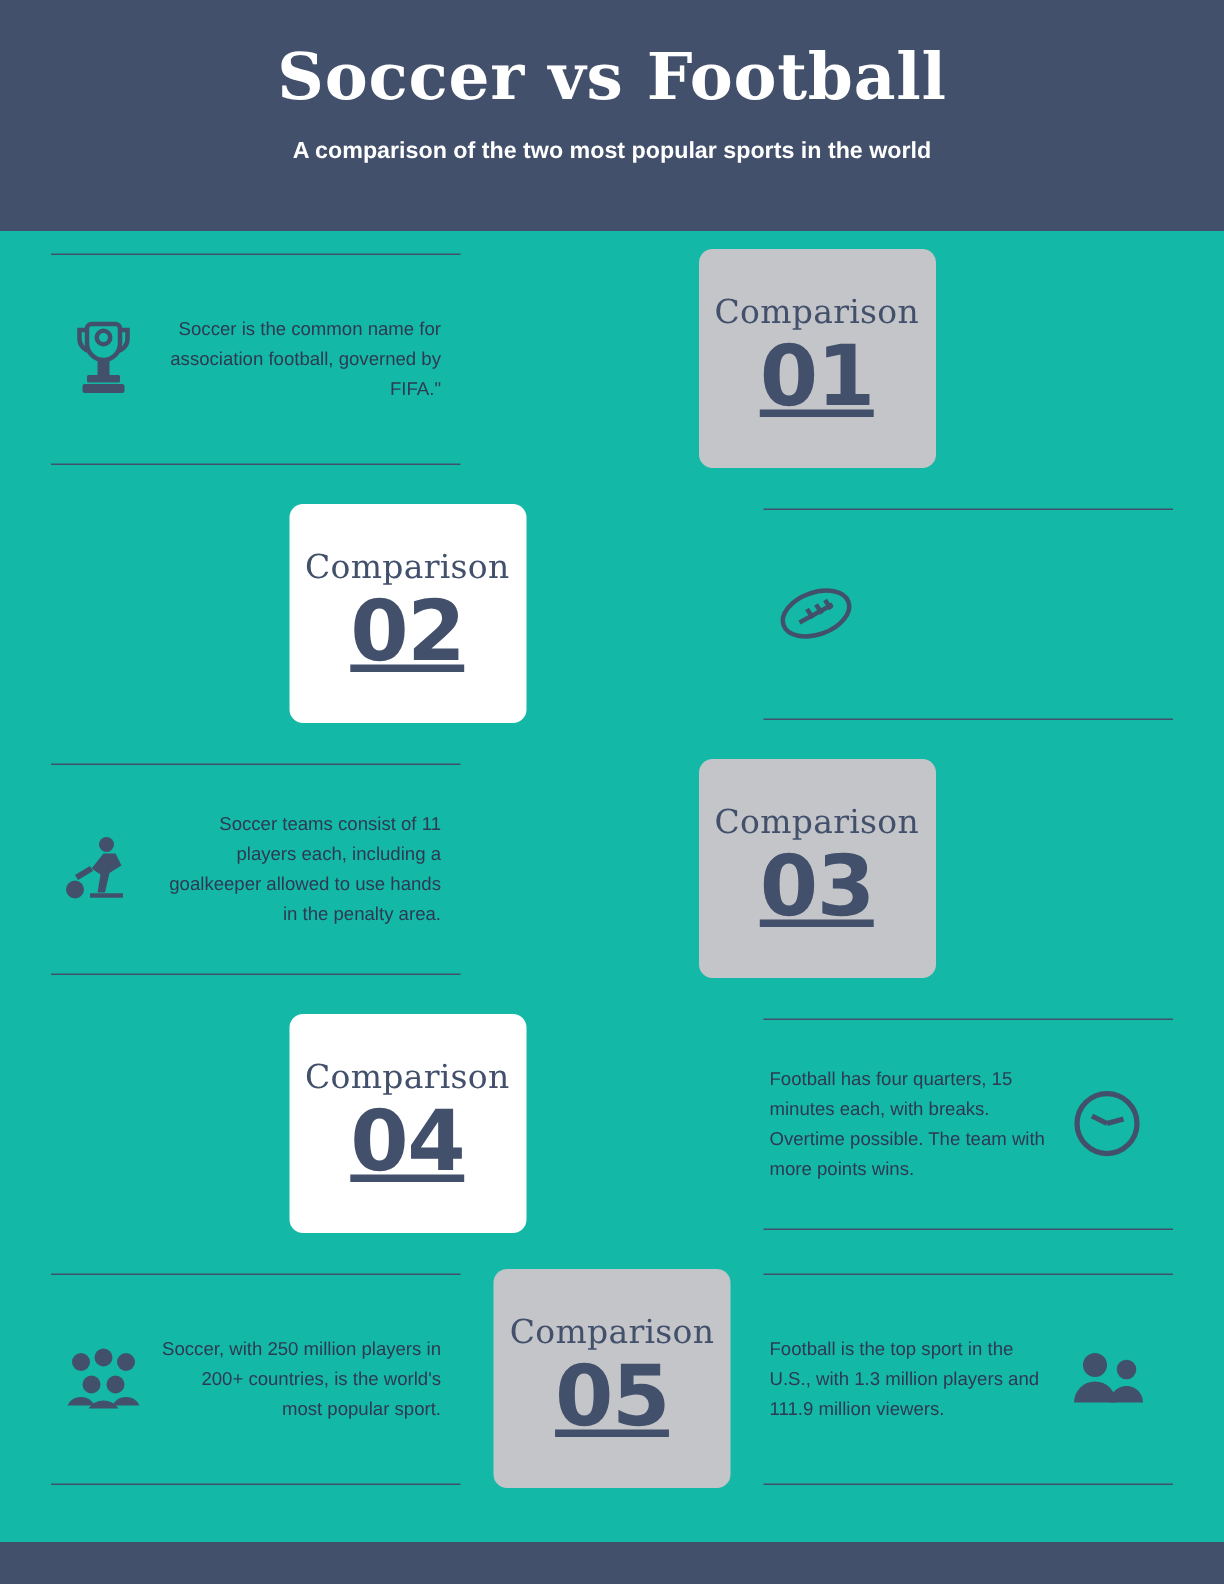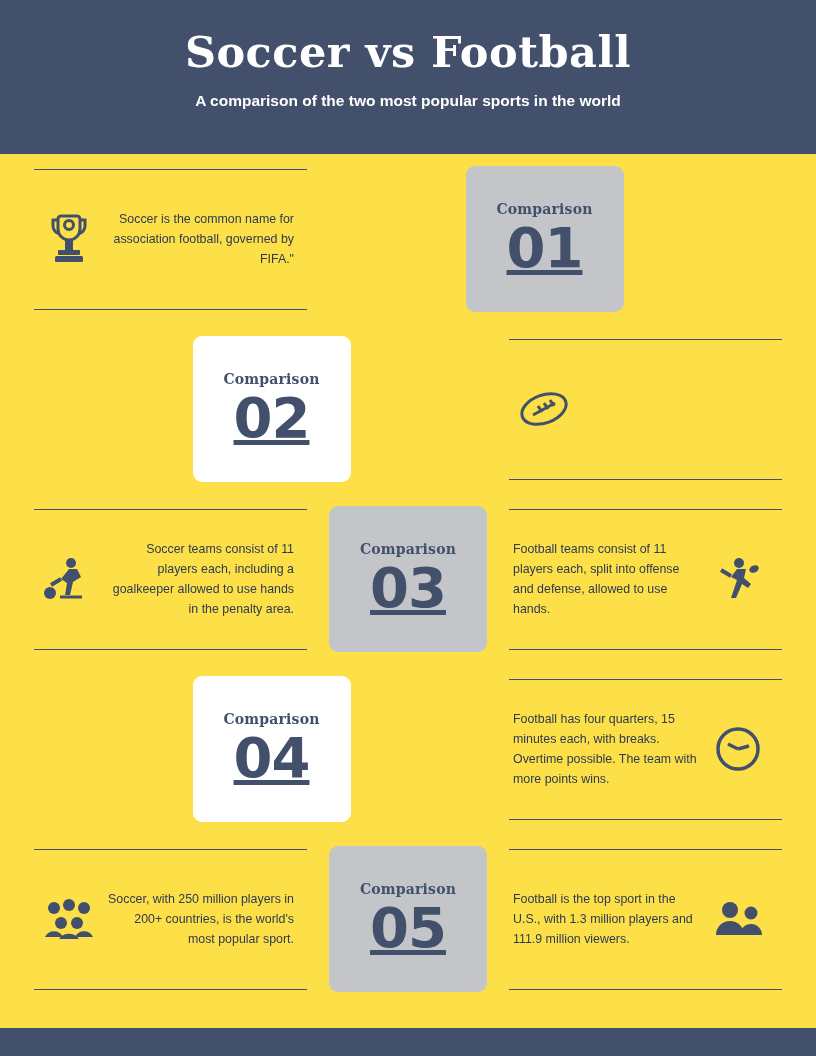--- a/index.html
+++ b/index.html
@@ -7,21 +7,21 @@
     width: 816px;
     height: 1056px;
     font-family: "Liberation Sans", sans-serif;
     background: #ececec;
     overflow: hidden;
   }
   .page {
     width: 816px;
     height: 1056px;
     position: relative;
-    background: #fde047;
+    background: #14b8a6;
   }
   .header {
     background: #42506b;
     height: 154px;
     width: 100%;
     padding-top: 26px;
     text-align: center;
   }
   .header h1 {
     font-family: "DejaVu Serif", "Liberation Serif", serif;
@@ -91,22 +91,22 @@
     border-radius: 9px;
     display: flex;
     flex-direction: column;
     align-items: center;
     justify-content: center;
   }
   .card.dark { background: #c3c5c9; }
   .card.light { background: #ffffff; }
   .card .lbl {
     font-family: "DejaVu Serif", "Liberation Serif", serif;
-    font-weight: bold;
-    font-size: 14px;
+    font-weight: normal;
+    font-size: 22px;
     color: #42506b;
     letter-spacing: 0.2px;
   }
   .card .num {
     font-family: "DejaVu Sans", sans-serif;
     font-weight: bold;
     font-size: 56px;
     color: #42506b;
     line-height: 1.05;
     margin-top: 2px;
@@ -195,33 +195,20 @@
           </div>
           <div class="txt">Soccer teams consist of 11 players each, including a goalkeeper allowed to use hands in the penalty area.</div>
         </div>
       </div>
       <div class="center">
         <div class="card dark">
           <div class="lbl">Comparison</div>
           <div class="num">03</div>
         </div>
       </div>
-      <div class="side right">
-        <div class="inner">
-          <div class="txt">Football teams consist of 11 players each, split into offense and defense, allowed to use hands.</div>
-          <div class="icon">
-            <svg width="46" height="46" viewBox="0 0 46 46" fill="#42506b">
-              <circle cx="24" cy="7" r="5"></circle>
-              <path d="M22 13 l-6 8 l6 3 l-6 18 h5 l6-14 l6 4 l3-4 l-7-6 l2-9 z"></path>
-              <path d="M16 20 L6 14" stroke="#42506b" stroke-width="4" fill="none"></path>
-              <ellipse cx="39" cy="13" rx="5" ry="3.5" transform="rotate(-25 39 13)"></ellipse>
-            </svg>
-          </div>
-        </div>
-      </div>
     </div>
 
     <div class="row">
       <div class="center">
         <div class="card light">
           <div class="lbl">Comparison</div>
           <div class="num">04</div>
         </div>
       </div>
       <div class="side right">

